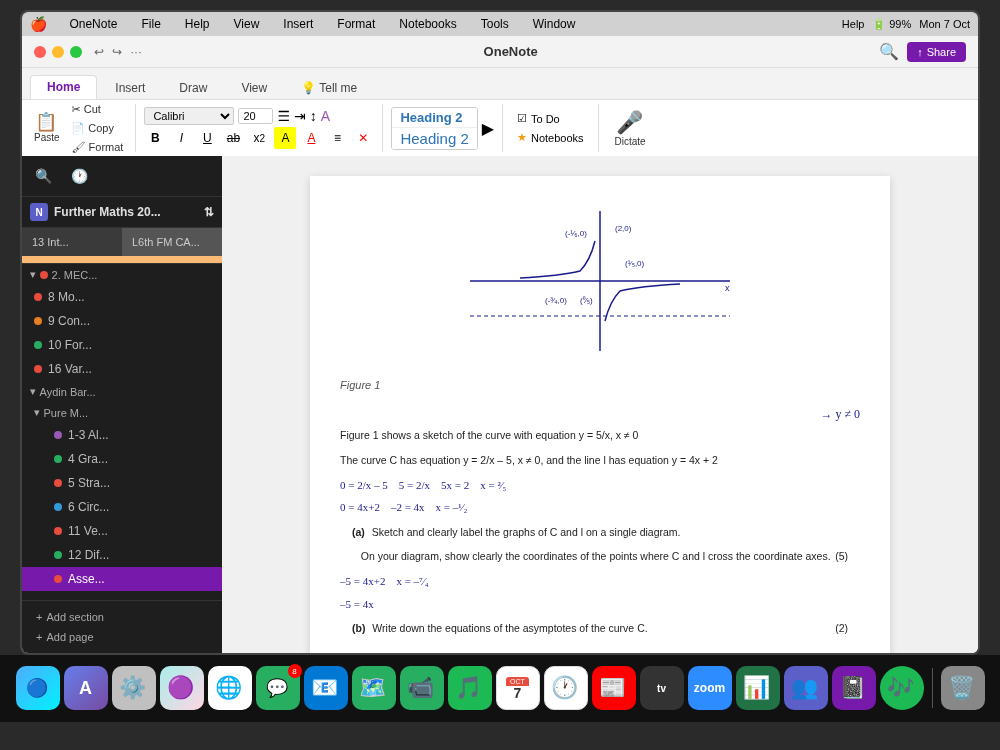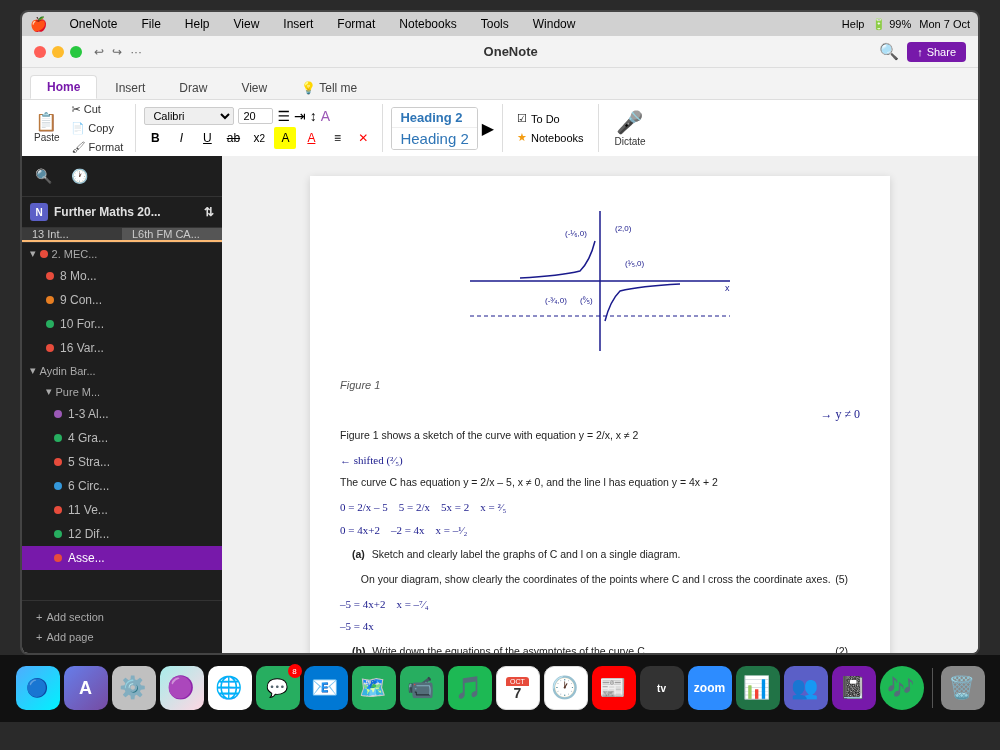--- a/index.html
+++ b/index.html
@@ -353,21 +353,21 @@
     .section-group-title {
       display: flex;
       align-items: center;
       gap: 4px;
       color: #aaa;
       font-size: 11px;
       padding: 4px 8px;
       cursor: pointer;
     }
 
-    .indent1 { padding-left: 24px; }
+    .indent1 { padding-left: 12px; }
     .indent2 { padding-left: 32px; }
 
     .sidebar-bottom {
       margin-top: auto;
       border-top: 1px solid #333;
       padding: 6px;
     }
 
     .add-section-btn {
       display: flex;
@@ -383,25 +383,25 @@
       display: flex;
       align-items: center;
       gap: 4px;
       padding: 4px 8px;
       font-size: 11px;
       color: #aaa;
       cursor: pointer;
     }
 
     .page-item {
-      padding: 0 10px;
+      padding: 8px 10px;
       font-size: 12px;
       color: #ccc;
       cursor: pointer;
-      border-bottom: 2px solid #fdba74;
+      border-bottom: 7px solid #fdba74;
     }
 
     
     .note-area {
       flex: 1;
       background: #f0f0f0;
       overflow-y: auto;
       padding: 20px;
       display: flex;
       justify-content: center;
@@ -760,26 +760,23 @@
               </svg>
             </div>
 
             <div class="figure-caption">Figure 1</div>
 
             <div style="text-align:right;font-family:'Comic Sans MS',cursive;color:#1a1a8c;font-size:12px;margin-bottom:4px;">
               → y ≠ 0
             </div>
 
             <p class="note-text">
-              Figure 1 shows a sketch of the curve with equation y = 2/x,  x ≠ 2
+              Figure 1 shows a sketch of the curve with equation y = 5/x,  x ≠ 0
             </p>
 
-            <p class="note-handwritten">
-              ← shifted (²⁄₅)
-            </p>
 
             <p class="note-text">
               The curve C has equation y = 2/x – 5,  x ≠ 0, and the line l has equation y = 4x + 2
             </p>
 
             <div class="note-handwritten">
               0 = 2/x – 5 &nbsp;&nbsp; 5 = 2/x &nbsp;&nbsp; 5x = 2 &nbsp;&nbsp; x = ²⁄₅
             </div>
             <div class="note-handwritten">
               0 = 4x+2 &nbsp;&nbsp; –2 = 4x &nbsp;&nbsp; x = –¹⁄₂

